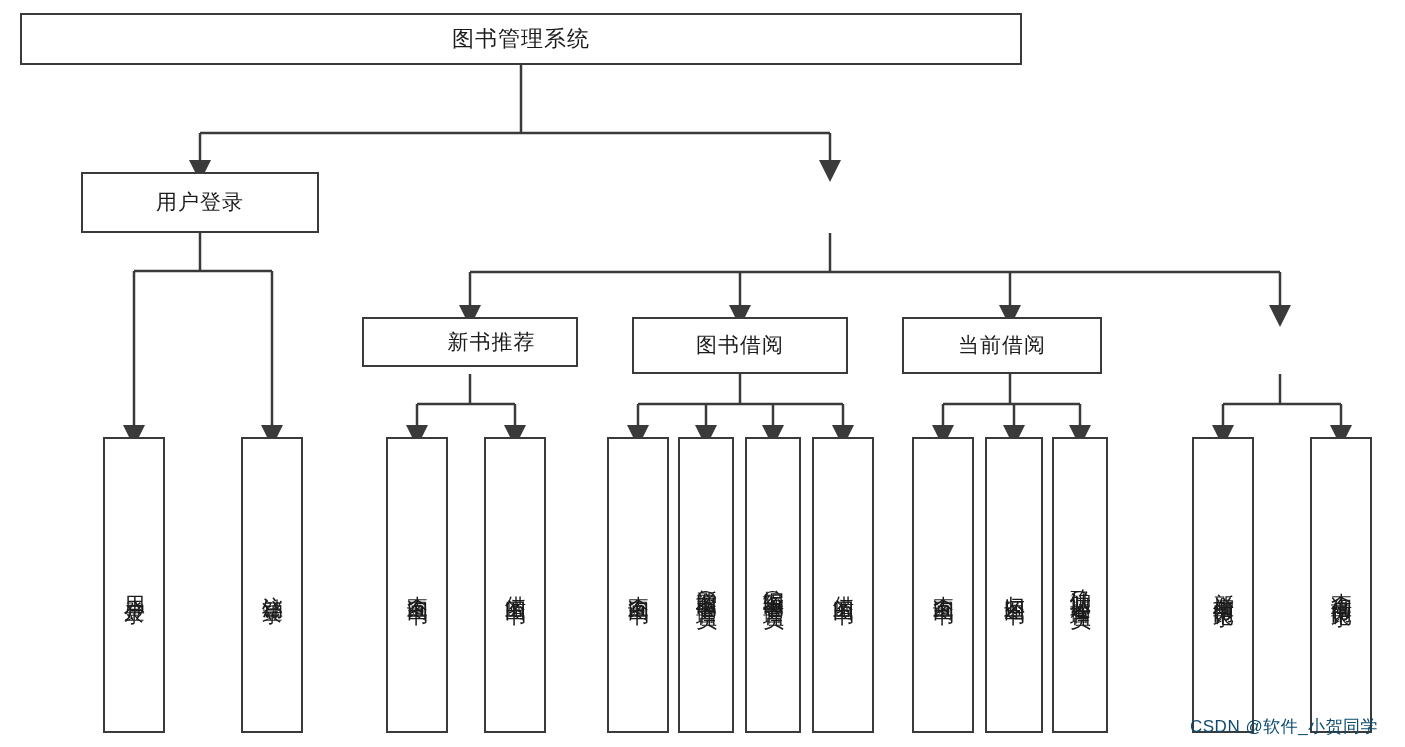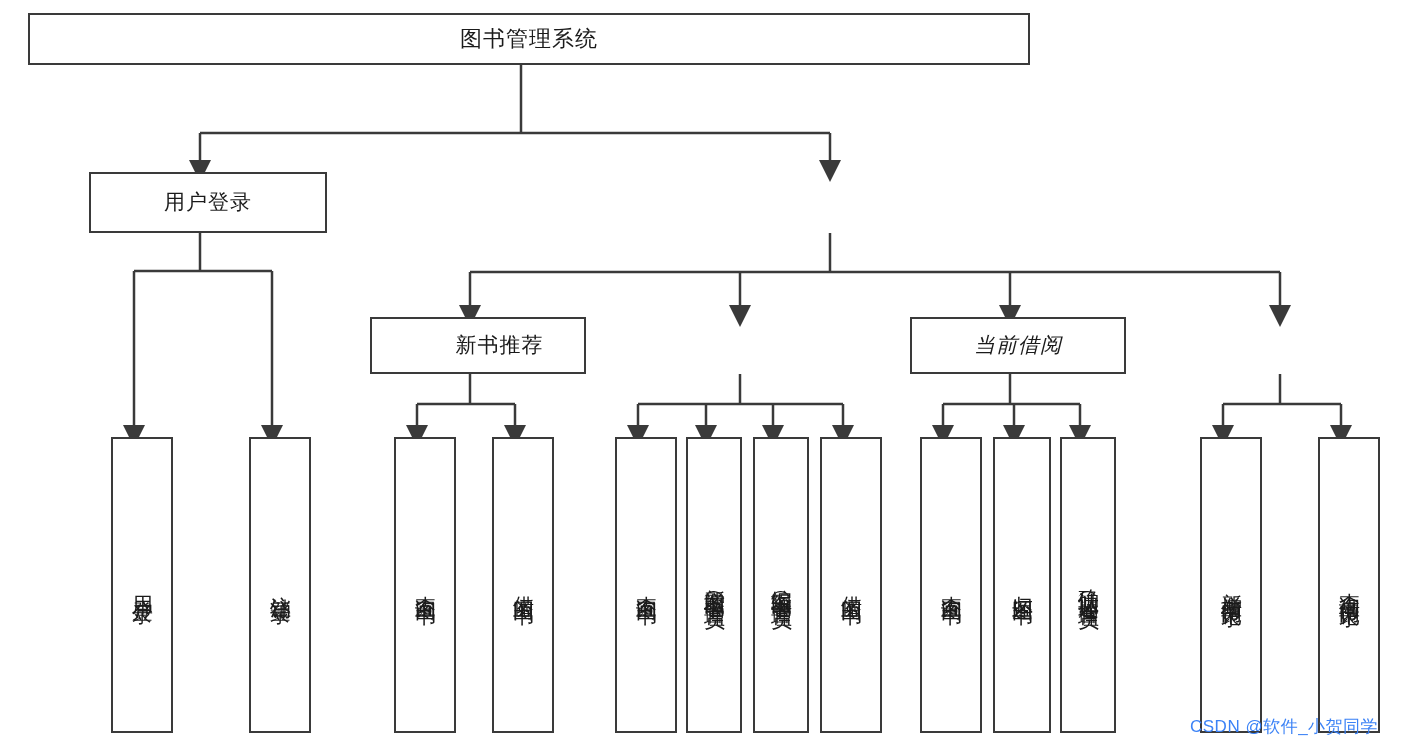--- a/index.html
+++ b/index.html
@@ -20,21 +20,20 @@
   .node {
     position: absolute;
     box-sizing: border-box;
     border: 2px solid #3a3a3a;
     background: #ffffff;
     display: flex;
     align-items: center;
     justify-content: center;
     color: #1b1b1b;
     line-height: 1.18;
-    margin-left: 8px;
   }
   .node.horiz {
     font-size: 21px;
     letter-spacing: 1px;
   }
   .node.vert {
     writing-mode: vertical-rl;
     text-orientation: upright;
     font-size: 21px;
     letter-spacing: 3px;
@@ -48,21 +47,21 @@
     position: absolute;
     left: 0;
     top: 0;
     width: 1405px;
     height: 747px;
     pointer-events: none;
   }
   .watermark {
     position: absolute;
     font-size: 17px;
-    color: #3b82f6;
+    color: #0c4a6e;
     white-space: nowrap;
     letter-spacing: 0.5px;
   }
 </style>
 </head>
 <body>
 
 <div id="canvas">
 
   <svg class="wires" viewBox="0 0 1405 747" xmlns="http://www.w3.org/2000/svg">
@@ -112,22 +111,23 @@
       <path d="M1223,404 L1341,404"></path>
       <path d="M1223,404 L1223,427" marker-end="url(#arrow)"></path>
       <path d="M1341,404 L1341,427" marker-end="url(#arrow)"></path>
     </g>
   </svg>
 
   <div class="node horiz root" style="left:20px; top:13px; width:1002px; height:52px;">图书管理系统</div>
 
   <div class="node horiz" style="left:81px; top:172px; width:238px; height:61px;">用户登录</div>
 
-  <div class="node horiz" style="left:362px; top:317px; width:216px; height:57px;padding-left:43px;">新书推荐</div>
-  <div class="node horiz" style="left:902px; top:317px; width:216px; height:57px;font-style:italic;">当前借阅</div>
+  <div class="node horiz" style="left:362px; top:317px; width:216px; height:50px;padding-left:43px;">新书推荐</div>
+  <div class="node horiz" style="left:632px; top:317px; width:216px; height:57px;">图书借阅</div>
+  <div class="node horiz" style="left:902px; top:317px; width:200px; height:57px;">当前借阅</div>
 
   <div class="node vert" style="left:103px; top:437px; width:62px; height:296px;">用户登录</div>
   <div class="node vert" style="left:241px; top:437px; width:62px; height:296px;">注销登录</div>
 
   <div class="node vert" style="left:386px; top:437px; width:62px; height:296px;">查询图书</div>
   <div class="node vert" style="left:484px; top:437px; width:62px; height:296px;">借阅图书</div>
 
   <div class="node vert" style="left:607px; top:437px; width:62px; height:296px;">查询图书</div>
   <div class="node vert" style="left:678px; top:437px; width:56px; height:296px;">新增图书（管理员）</div>
   <div class="node vert" style="left:745px; top:437px; width:56px; height:296px;">编辑图书（管理员）</div>

